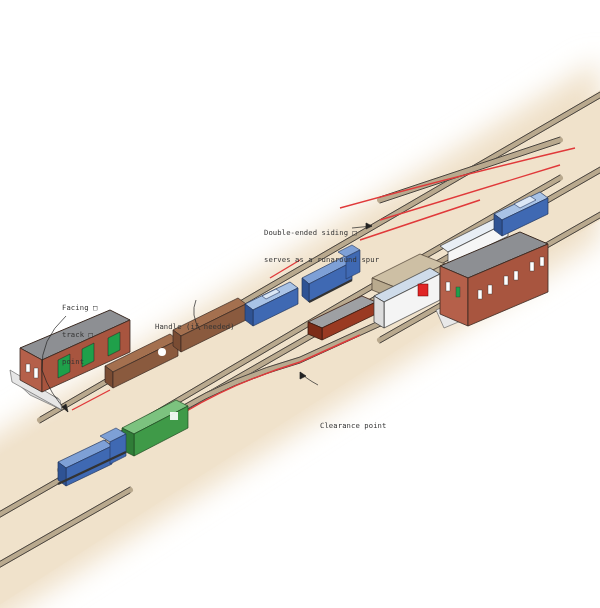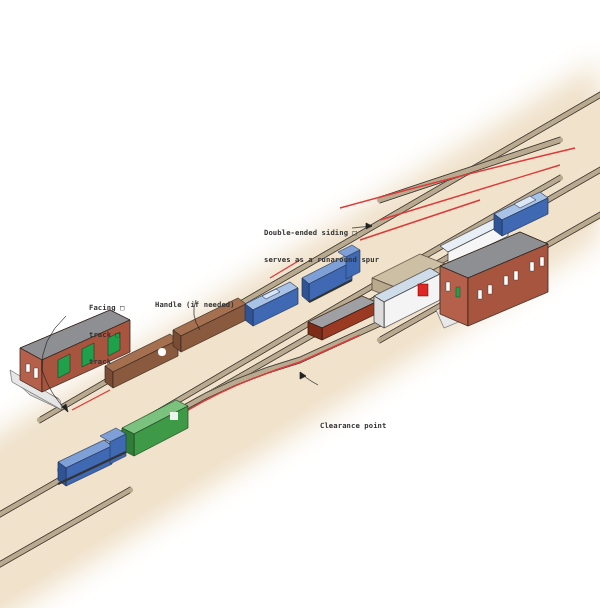--- a/index.html
+++ b/index.html
@@ -6,21 +6,20 @@
     body { width: 600px; height: 608px; overflow: hidden; position: relative; }
     #scene { position: absolute; left: 0; top: 0; width: 600px; height: 608px; }
     .label {
       position: absolute;
       font-family: "DejaVu Sans Mono", "Liberation Mono", monospace;
       font-size: 7.2px;
       line-height: 9px;
       color: #333333;
       white-space: pre;
       letter-spacing: 0.1px;
-      font-weight: bold;
     }
   </style>
 </head>
 <body>
 
 <svg id="scene" viewBox="0 0 600 608" xmlns="http://www.w3.org/2000/svg">
   <defs>
     <linearGradient id="groundGrad" gradientUnits="userSpaceOnUse" x1="420" y1="250" x2="520" y2="420">
       <stop offset="0" stop-color="#efe0c8"></stop>
       <stop offset="1" stop-color="#efe0c8"></stop>
@@ -197,25 +196,25 @@
     <path d="M318,385 Q305,378 300,372"></path>
     <polygon points="300,372 300,379 306,376" fill="#222"></polygon>
   </g>
 </svg>
 
 <div class="label" style="left:264px; top:210px;">
   <div>Double-ended siding □</div>
   <div>serves as a runaround spur</div>
 </div>
 
-<div class="label" style="left:62px; top:285px;margin-left:27px;">
+<div class="label" style="left:62px; top:285px;">
   <div>Facing □</div>
   <div>track □</div>
-  <div>track</div>
-</div>
-
-<div class="label" style="left:155px; top:282px;">
+  <div>point</div>
+</div>
+
+<div class="label" style="left:155px; top:304px;">
   <div>Handle (if needed)</div>
 </div>
 
 <div class="label" style="left:320px; top:403px;">
   <div>Clearance point</div>
 </div>
 
 </body></html>

